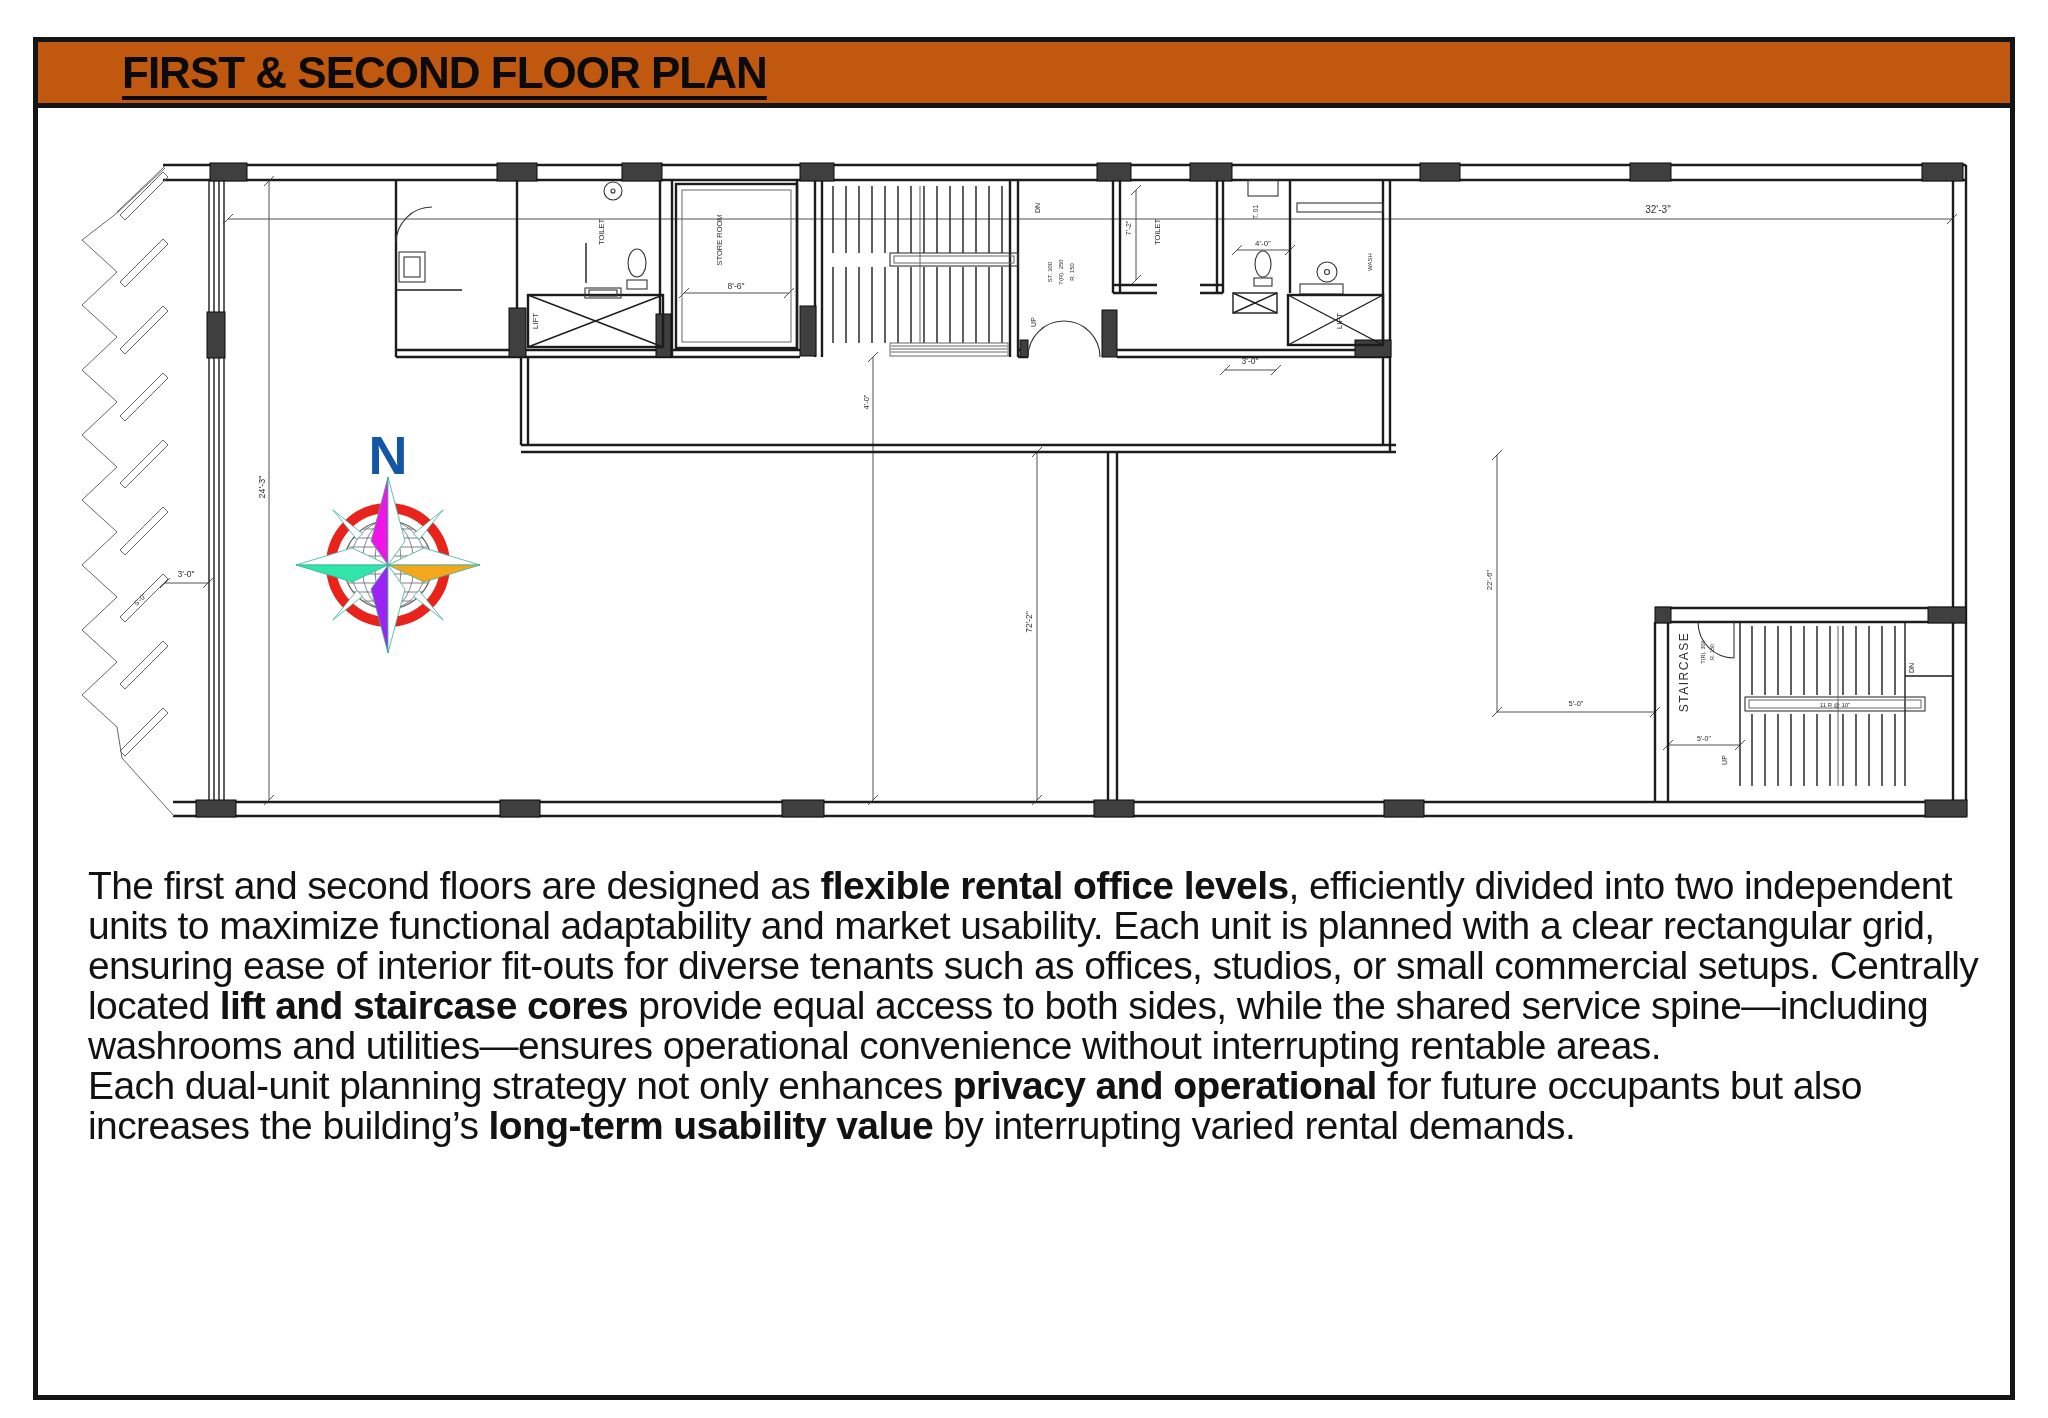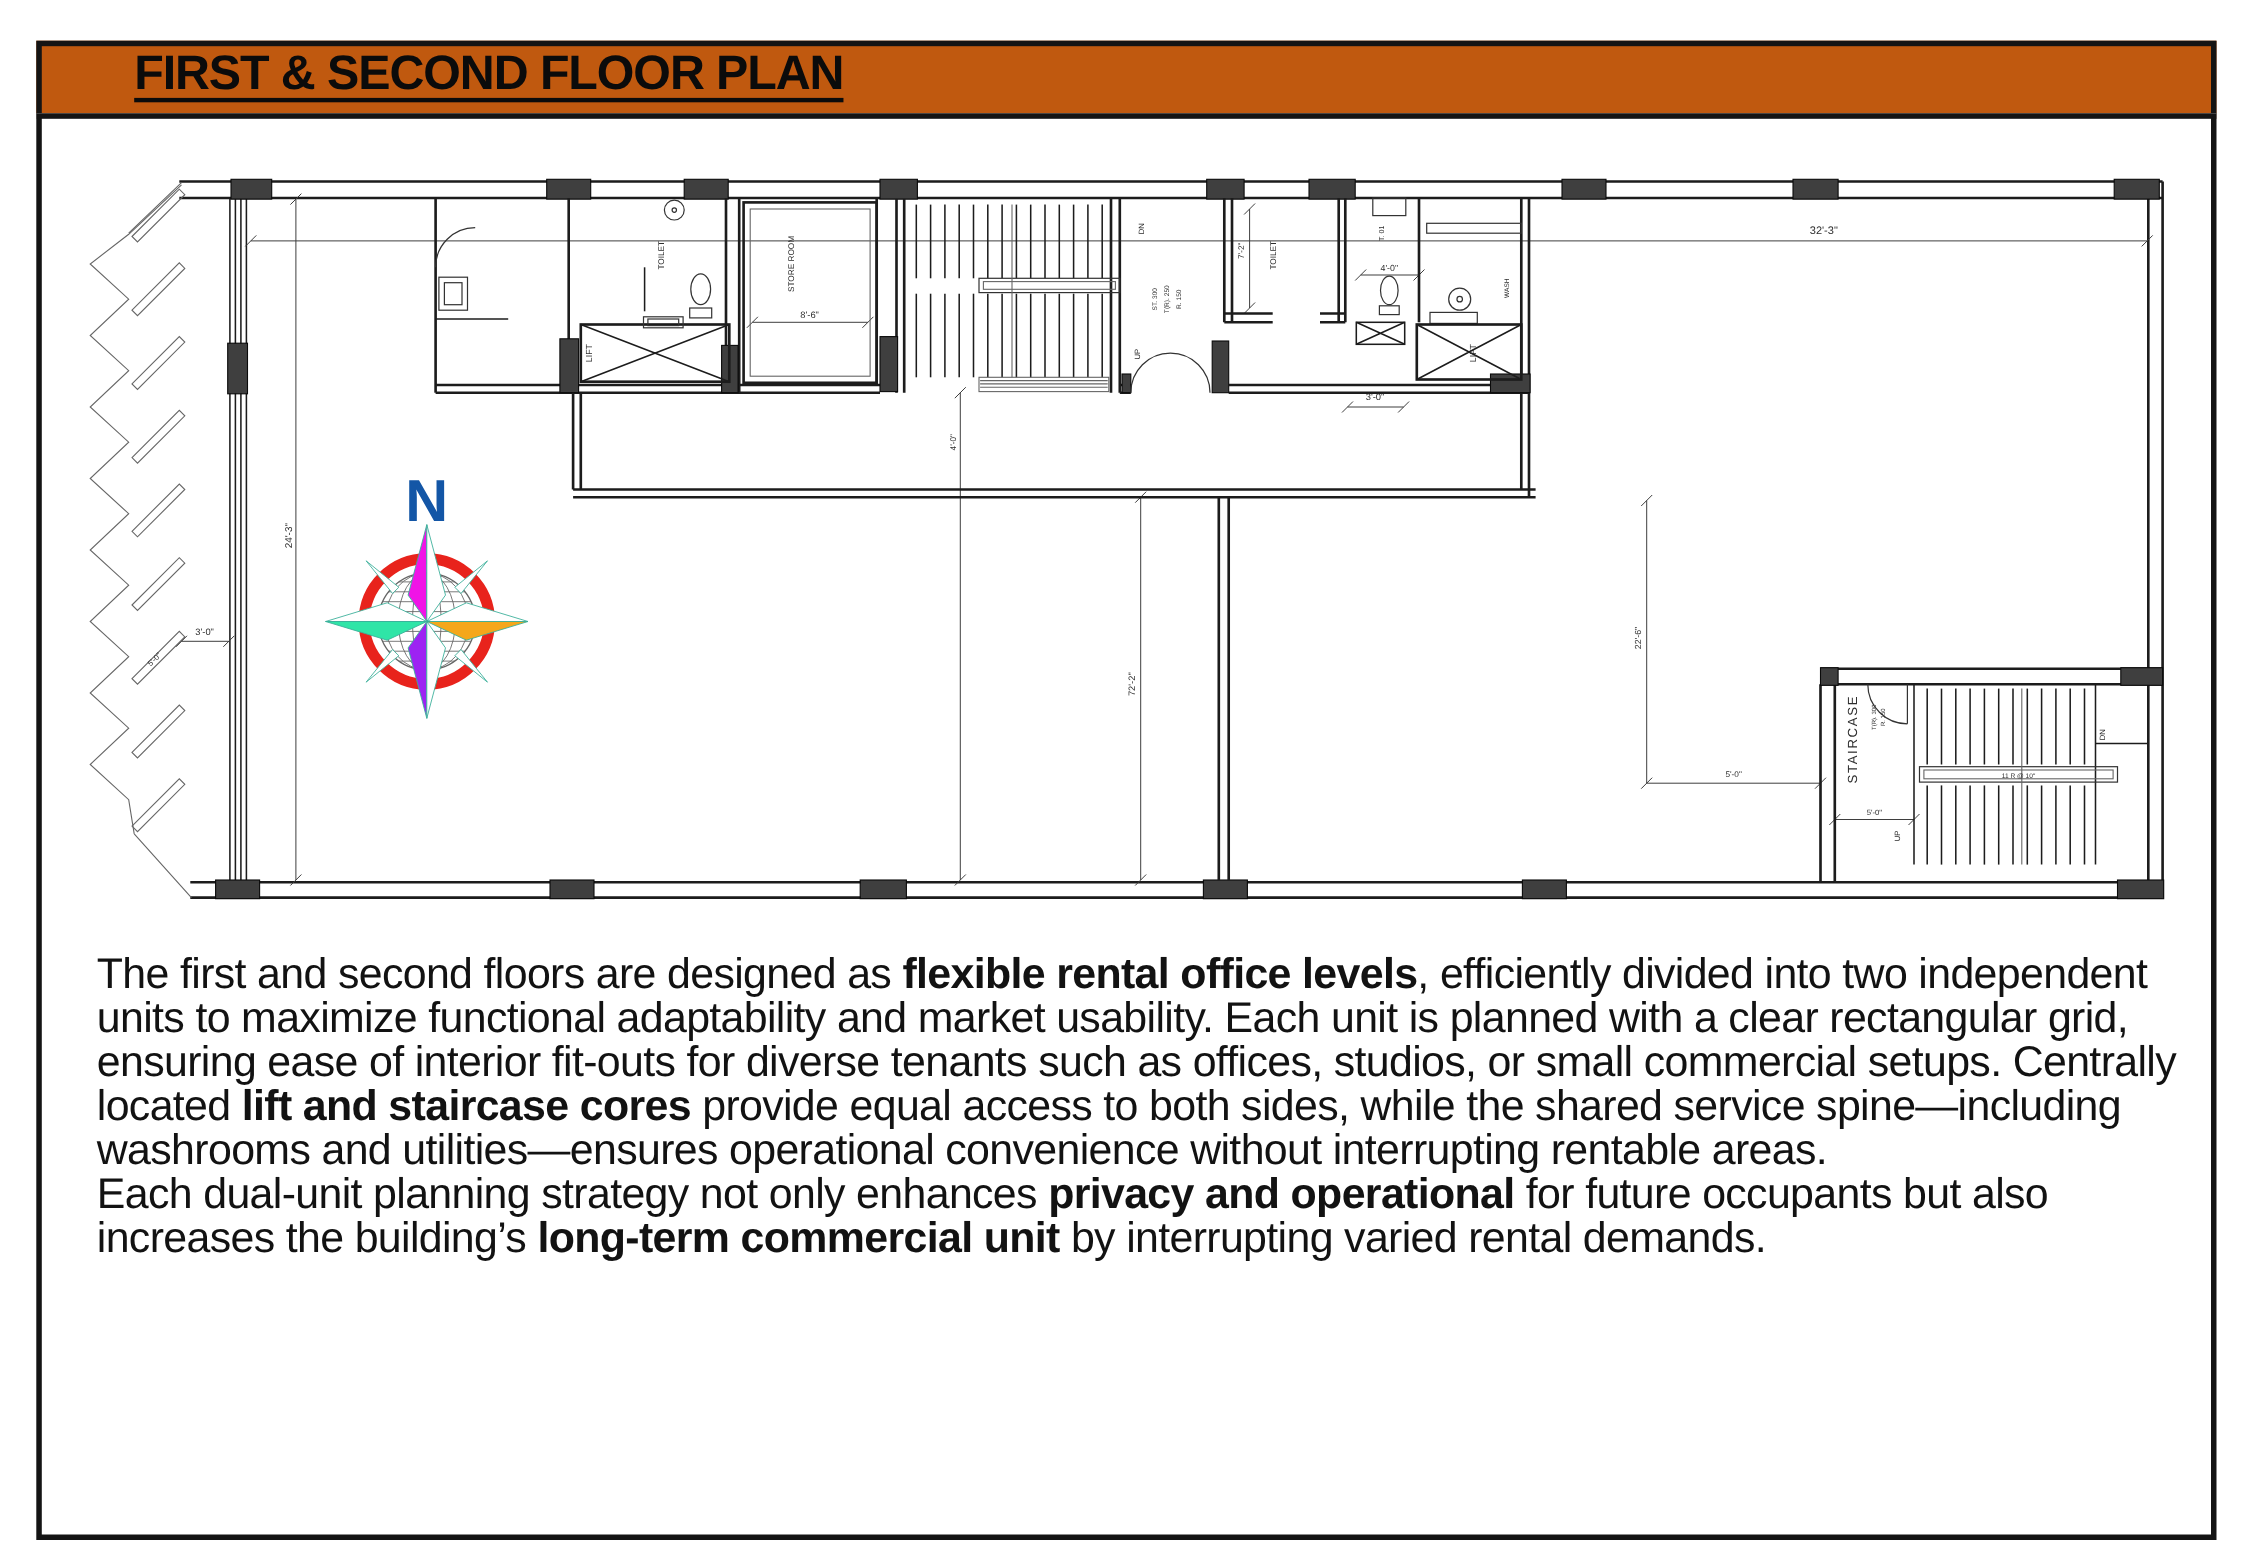--- a/index.html
+++ b/index.html
@@ -1,19 +1,19 @@
 <!DOCTYPE html>
 <html><head>
 <meta charset="utf-8">
 <style>
   html,body{margin:0;padding:0;background:#fff;}
   body{width:2048px;height:1418px;position:relative;overflow:hidden;
        font-family:"Liberation Sans",sans-serif;}
   .banner{position:absolute;left:33px;top:37px;width:1982px;height:71px;
-          border:5px solid #141414;box-sizing:border-box;display:flex;}
+          border:5px solid #141414;box-sizing:border-box;display:flex;align-items:center;}
   .banner h1{margin:0 0 0 84px;font-size:44px;font-weight:bold;color:#0b0b0b;
              letter-spacing:-1px;text-decoration:underline;
              text-decoration-thickness:4px;text-underline-offset:8px;}
   .frame{position:absolute;left:33px;top:103px;width:1982px;height:1297px;
          border:5px solid #141414;box-sizing:border-box;background:#fff;}
   svg.plan{position:absolute;left:0;top:0;pointer-events:none;}
   .para{position:absolute;left:88px;top:866px;width:1905px;
         font-size:39px;line-height:40px;letter-spacing:-0.6px;color:#121212;
         white-space:pre-wrap;}
   .para .b{font-weight:bold;}
@@ -330,13 +330,13 @@
       <polygon points="480,565 424,582 388,565" stroke="#3aaf9a" stroke-width="0.8" fill="#F5A71B"></polygon>
       <polygon points="296,565 352,548 388,565" fill="#fff" stroke="#3aaf9a" stroke-width="0.8"></polygon>
       <polygon points="296,565 352,582 388,565" stroke="#3aaf9a" stroke-width="0.8" fill="#2FE5A7"></polygon>
       <polygon points="388,653 371,589 388,565" stroke="#3aaf9a" stroke-width="0.8" fill="#9D23F2"></polygon>
       <polygon points="388,653 405,589 388,565" fill="#fff" stroke="#3aaf9a" stroke-width="0.8"></polygon>
     </g>
   </g>
 </svg>
 
 <div class="para" id="para"><span>The first and second floors are designed as </span><span class="b">flexible rental office levels</span><span>, efficiently divided into two independent units to maximize functional adaptability and market usability. Each unit is planned with a clear rectangular grid, ensuring ease of interior fit-outs for diverse tenants such as offices, studios, or small commercial setups. Centrally located </span><span class="b">lift and staircase cores</span><span> provide equal access to both sides, while the shared service spine—including washrooms and utilities—ensures operational convenience without interrupting rentable areas.
-</span><span>Each dual-unit planning strategy not only enhances </span><span class="b">privacy and operational</span><span> for future occupants but also increases the building’s </span><span class="b">long-term commercial unit</span><span> by interrupting varied rental demands.</span></div>
+</span><span>Each dual-unit planning strategy not only enhances </span><span class="b">privacy and operational</span><span> for future occupants but also increases the building’s </span><span class="b">long-term usability value</span><span> by interrupting varied rental demands.</span></div>
 
 </body></html>

